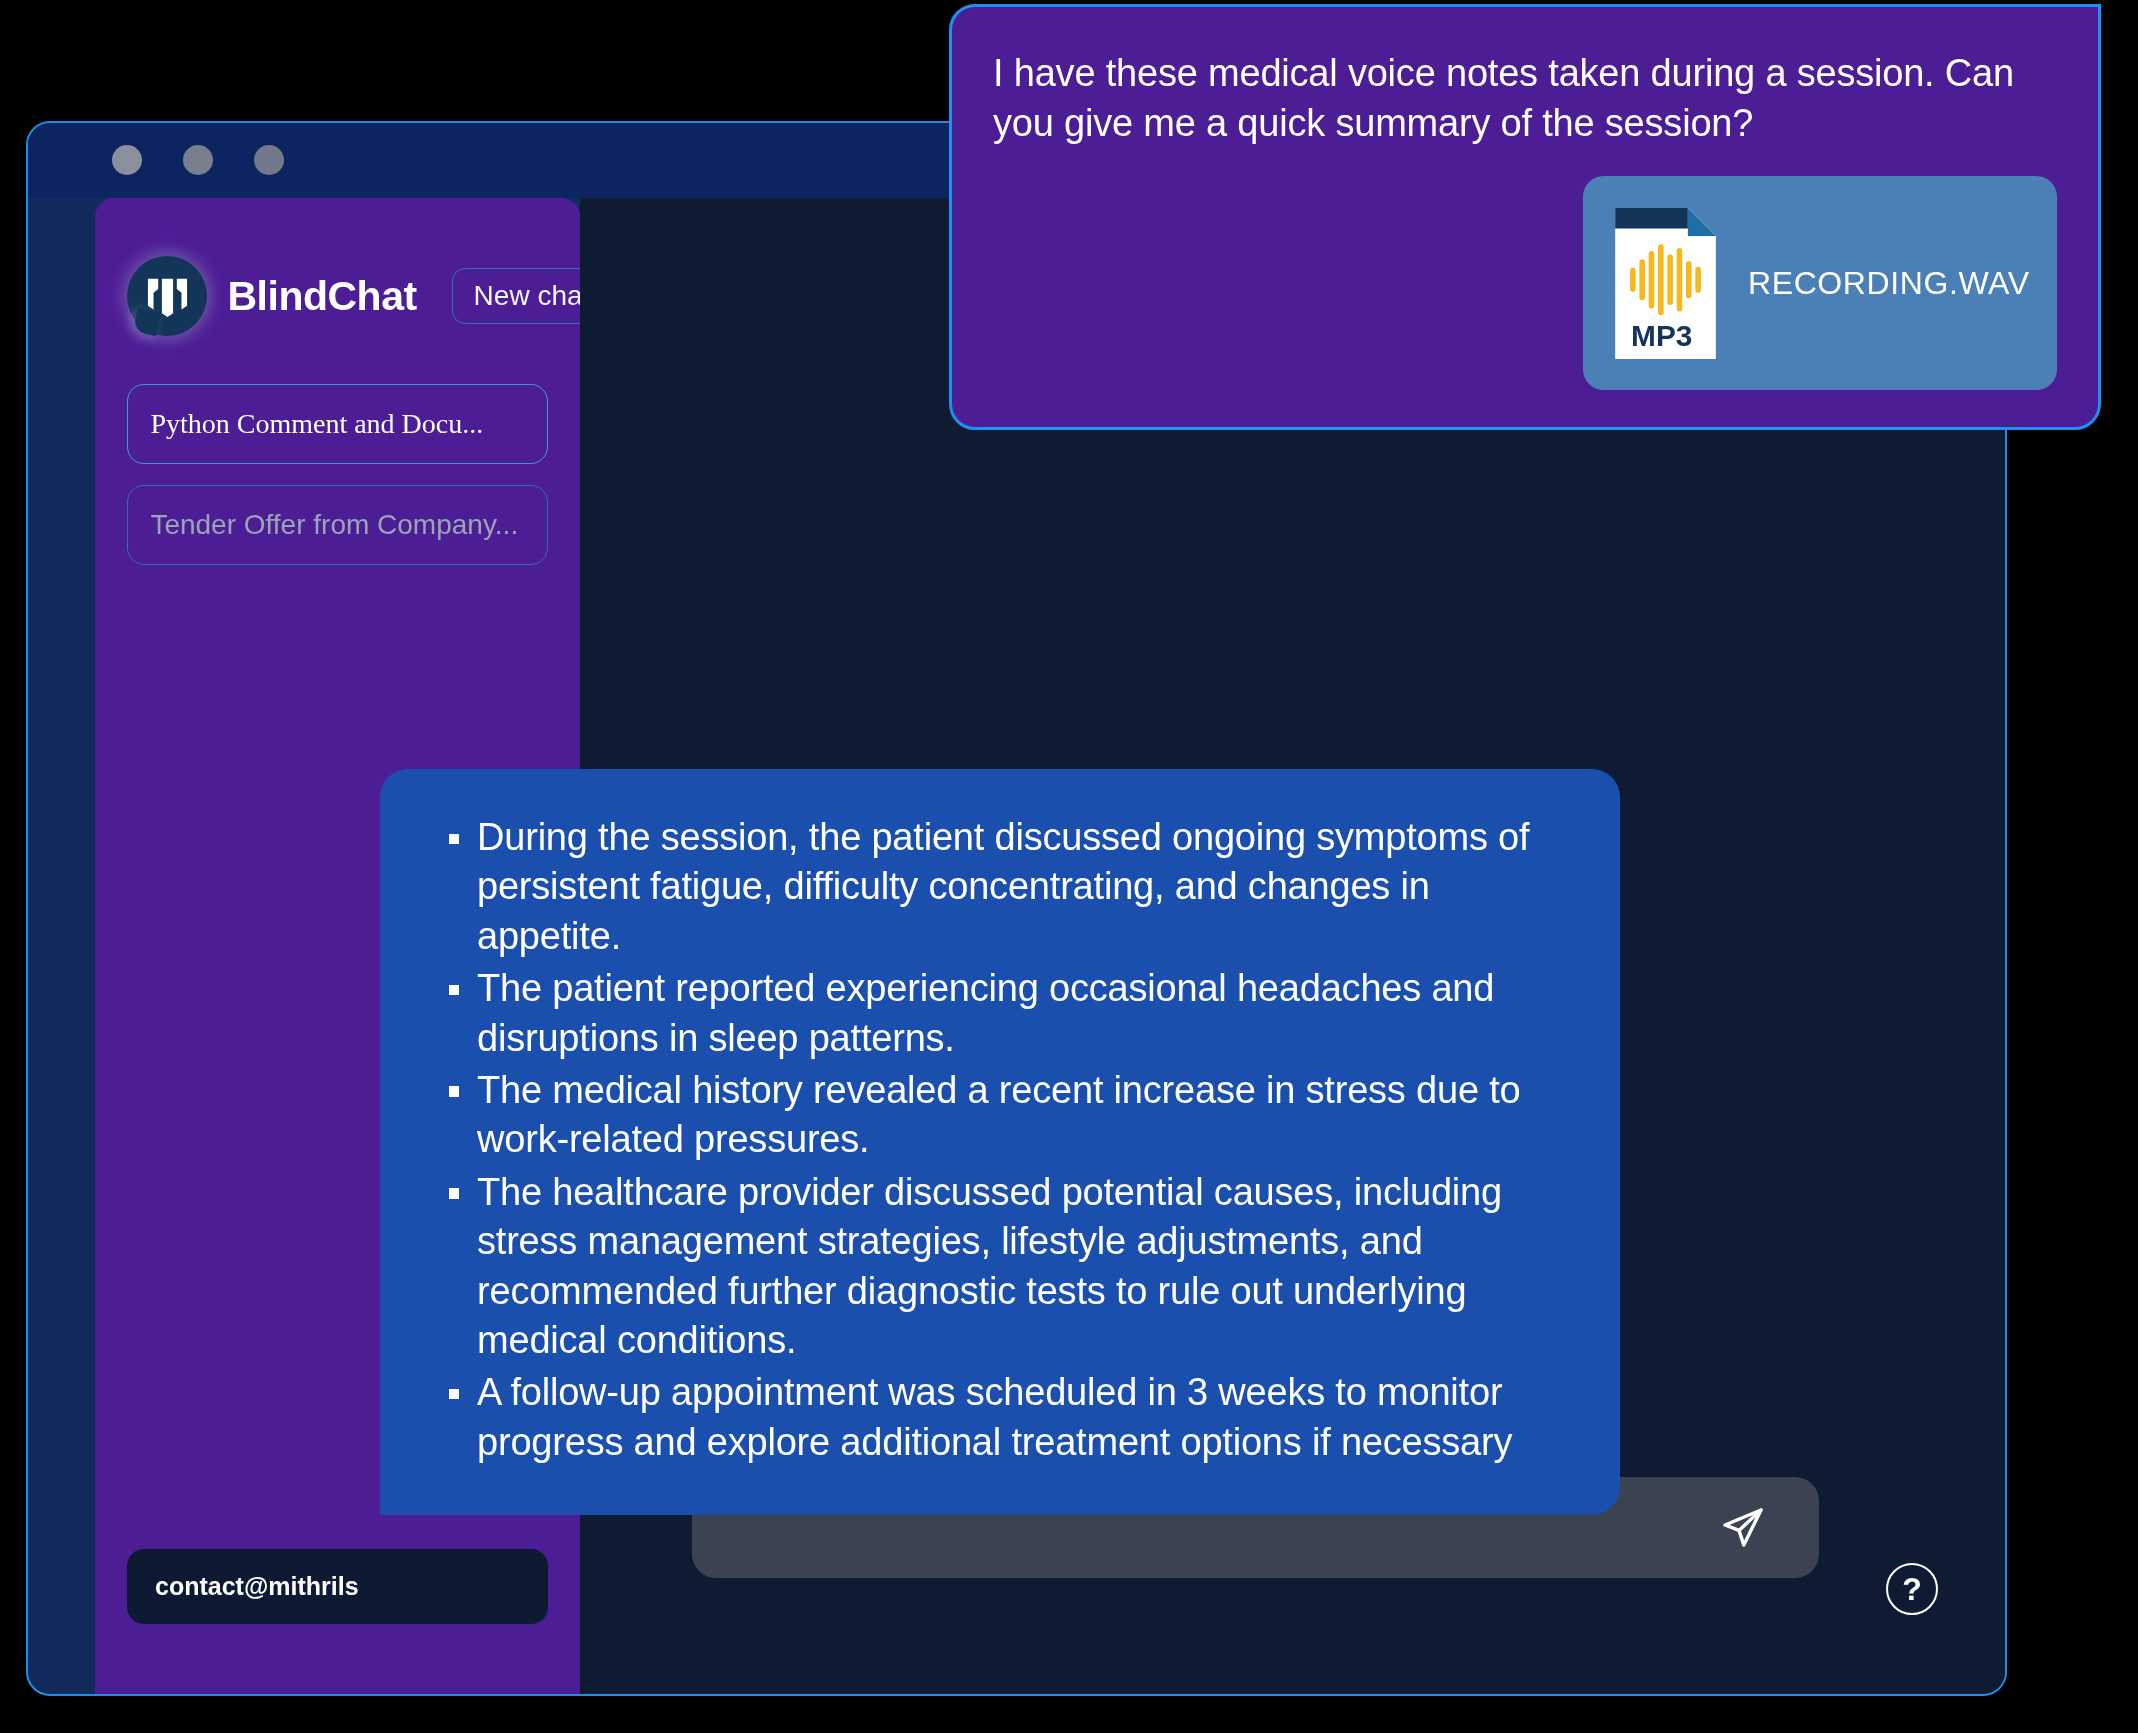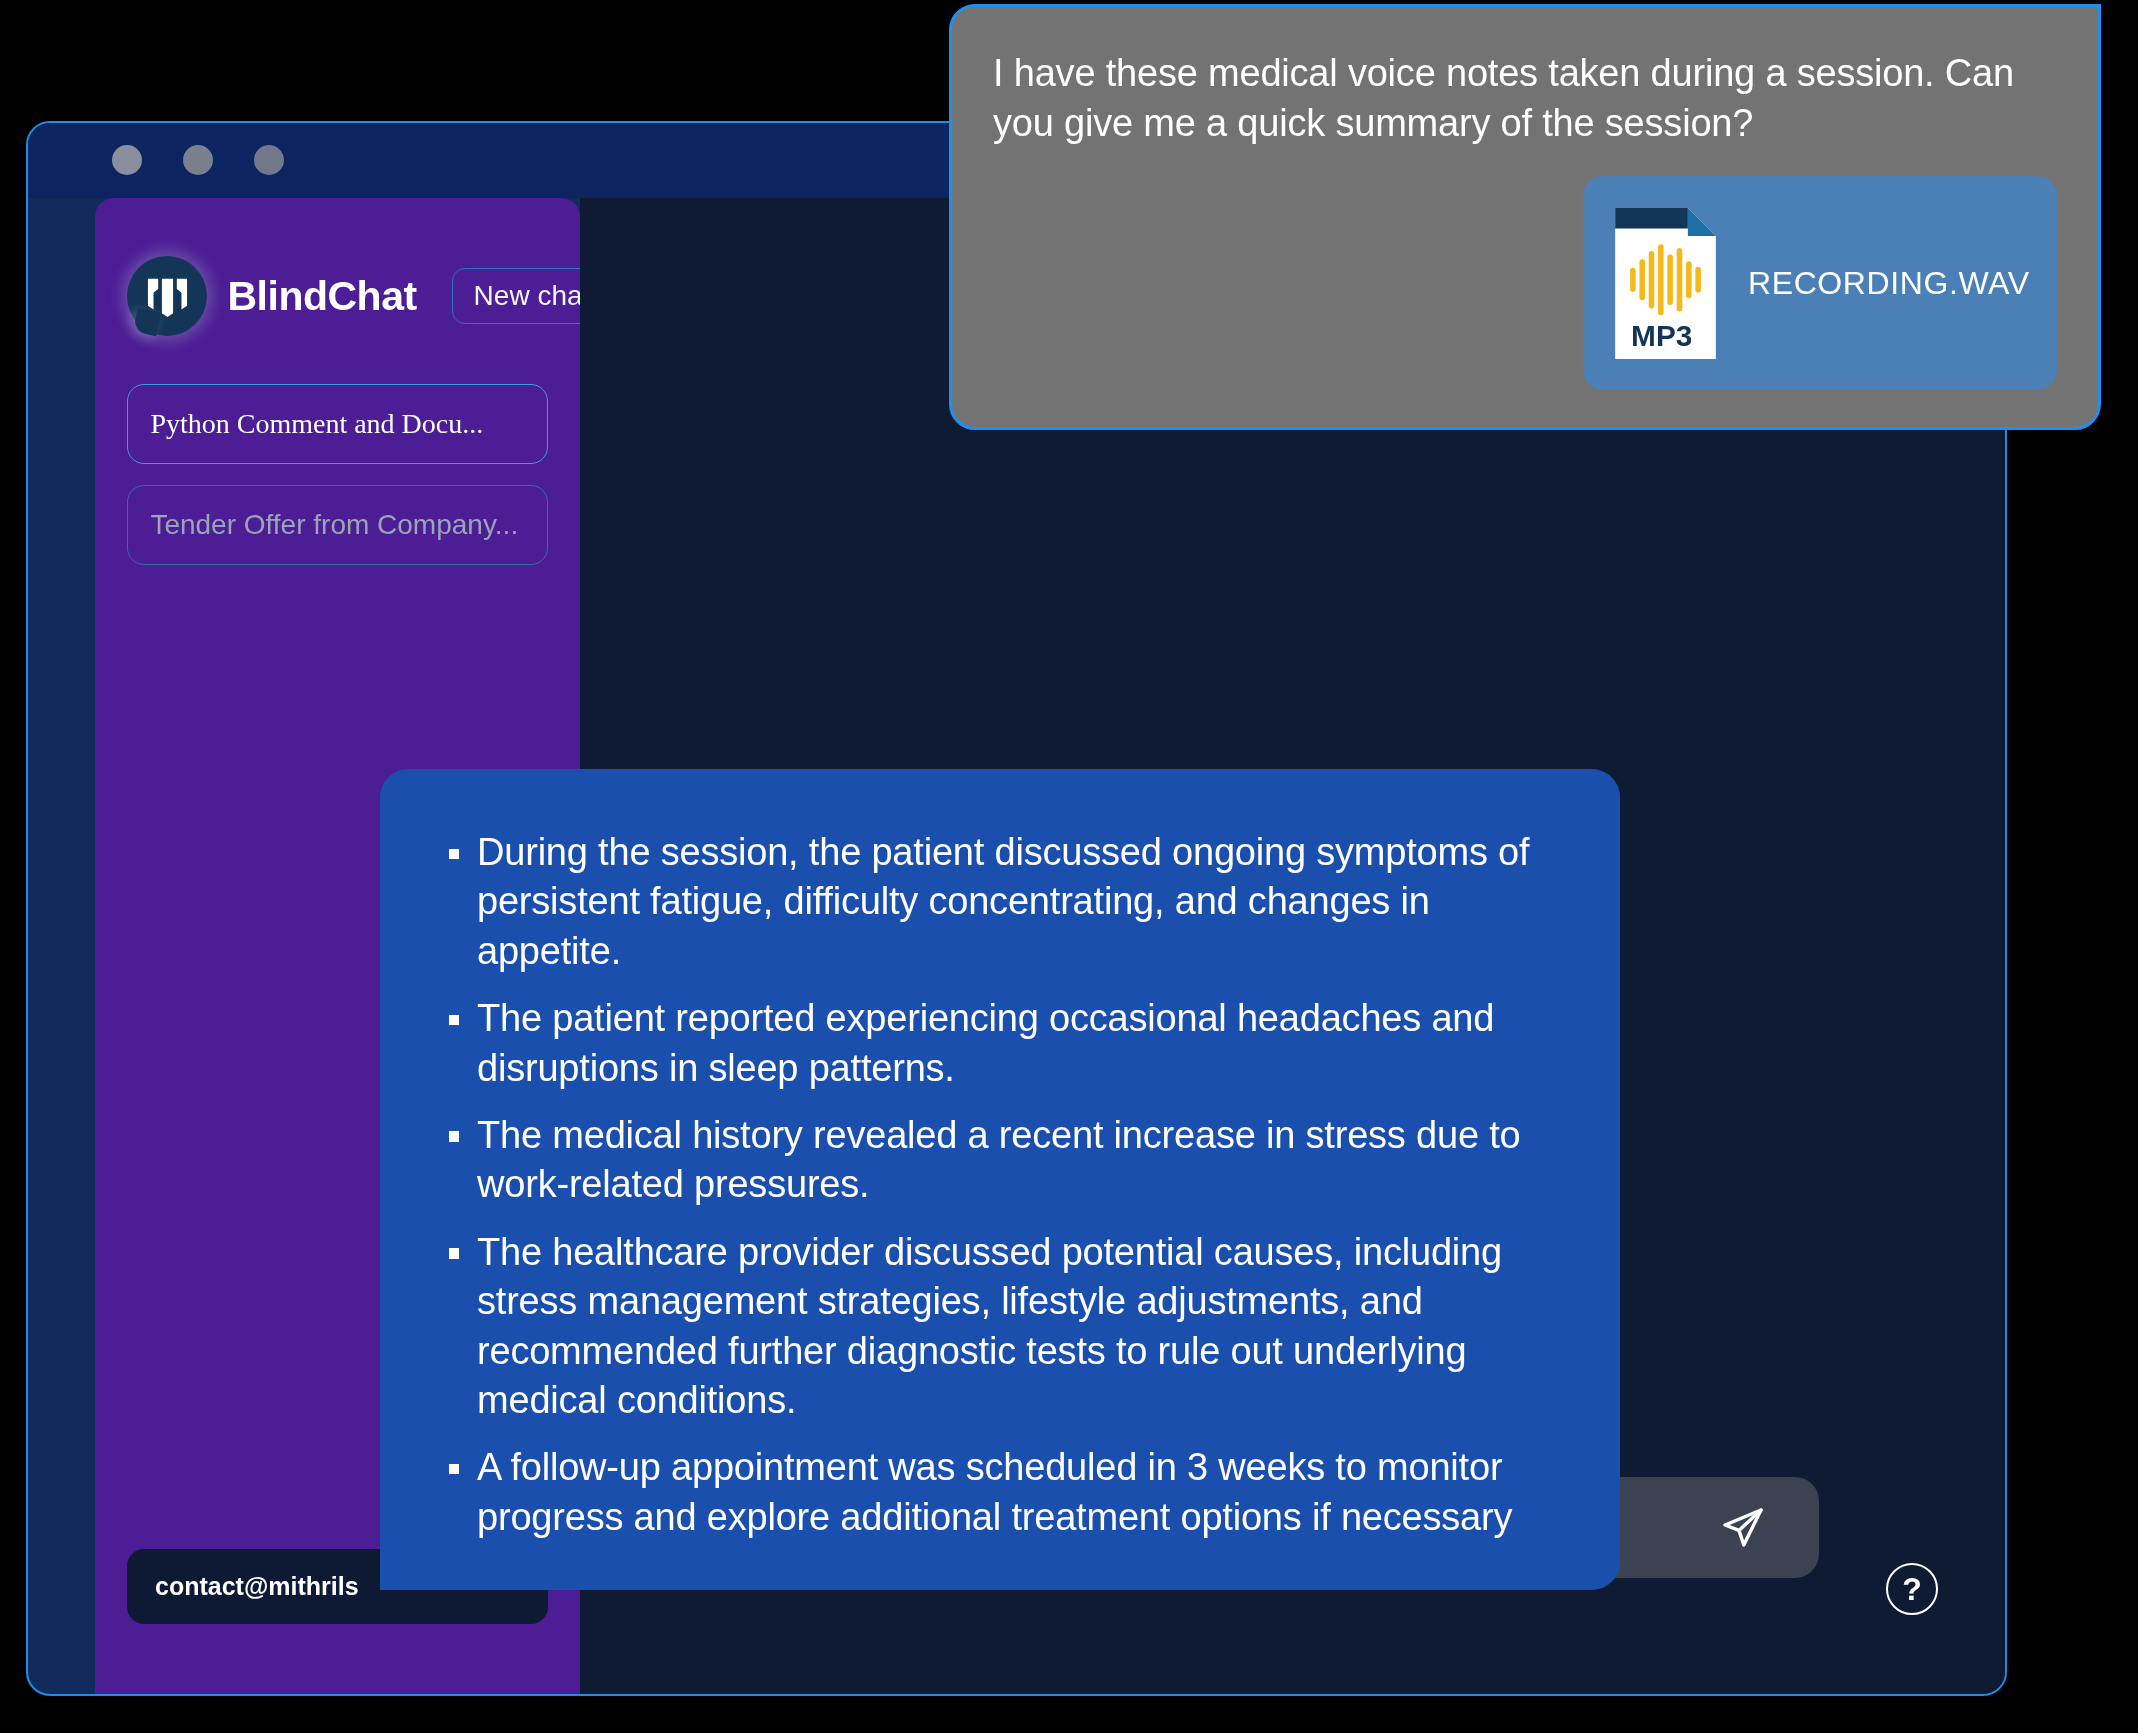--- a/index.html
+++ b/index.html
@@ -210,21 +210,21 @@
     background: transparent;
   }
 
   
   .user-bubble {
     position: absolute;
     left: 949px;
     top: 3.7px;
     width: 1152px;
     padding: 41px 41px 37px 41px;
-    background: #737373;
+    background: #4c1d95;
     border: 3.7px solid #1E90F0;
     border-radius: 26px;
     border-top-right-radius: 0;
   }
   .user-text {
     color: #FFFFFF;
     font-size: 38px;
     line-height: 1.32;
     letter-spacing: -0.2px;
   }
@@ -273,21 +273,21 @@
     margin: 0;
     padding: 0;
   }
   .assistant-list li {
     position: relative;
     color: #FFFFFF;
     font-size: 38px;
     line-height: 1.30;
     letter-spacing: -0.2px;
     padding-left: 54px;
-    margin-top: 18px;
+    margin-top: 3px;
   }
   .assistant-list li::before {
     content: "";
     position: absolute;
     left: 26px;
     top: 20.5px;
     width: 10.3px;
     height: 10.3px;
     background: #FFFFFF;
   }

